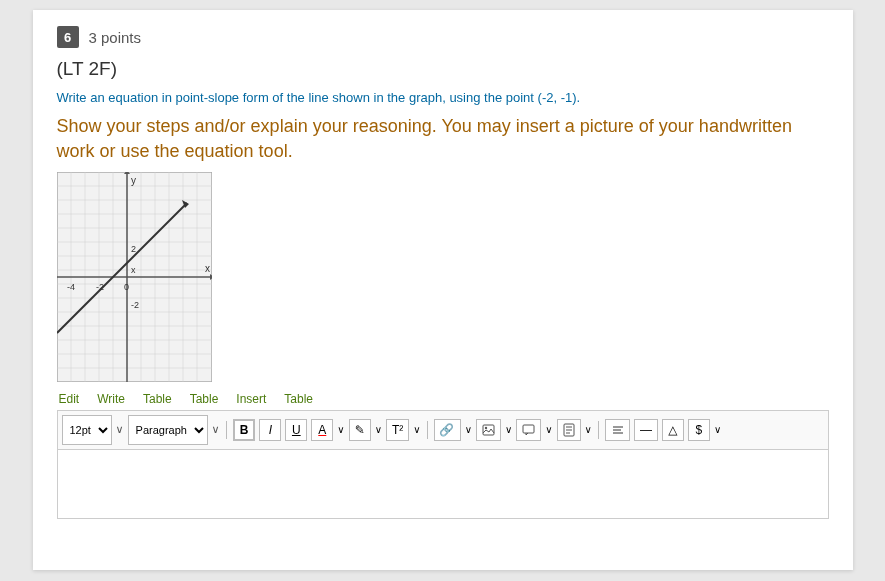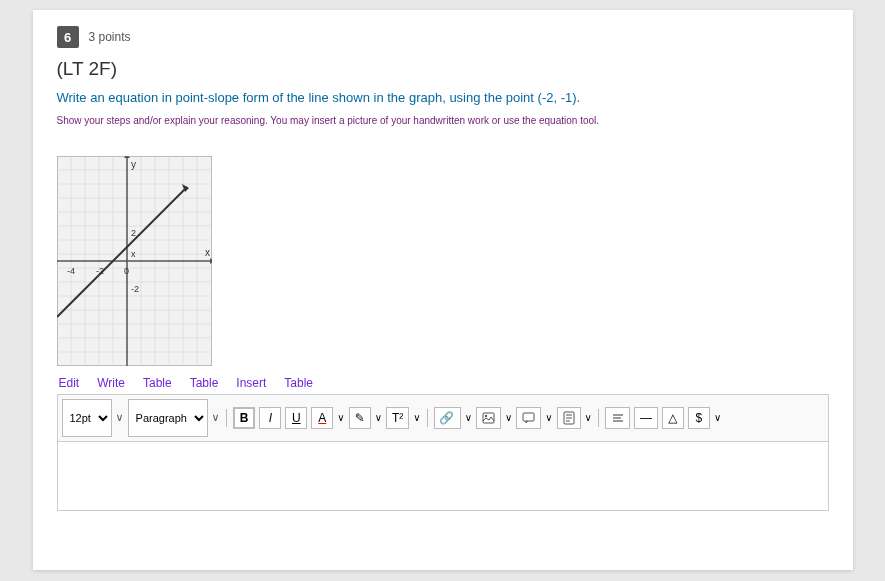--- a/index.html
+++ b/index.html
@@ -37,41 +37,41 @@
       font-weight: bold;
       width: 22px;
       height: 22px;
       display: flex;
       align-items: center;
       justify-content: center;
       border-radius: 2px;
     }
 
     .points-label {
-      font-size: 12px;
+      font-size: 15px;
       color: #555;
     }
 
     .lt-label {
       font-size: 19px;
       color: #333;
       margin-bottom: 8px;
     }
 
     .instruction-text {
       font-size: 13px;
       color: #0369a1;
       margin-bottom: 6px;
       line-height: 1.5;
     }
 
     .sub-instruction {
-      font-size: 10px;
-      color: #701a75;
-      margin-bottom: 28px;
+      font-size: 18px;
+      color: #a16207;
+      margin-bottom: 8px;
       line-height: 1.4;
     }
 
     .content-area {
       display: flex;
       gap: 20px;
       margin-bottom: 10px;
     }
 
     .graph-container {
@@ -82,21 +82,21 @@
 
     .graph-svg {
       width: 155px;
       height: 210px;
     }
 
     .toolbar-menu {
       display: flex;
       gap: 18px;
       font-size: 12px;
-      color: #6d28d9;
+      color: #4d7c0f;
       margin-top: 0;
       margin-bottom: 4px;
       padding-left: 2px;
     }
 
     .toolbar-menu span {
       cursor: pointer;
     }
 
     .toolbar-row {
@@ -109,21 +109,21 @@
       border-bottom: none;
       flex-wrap: wrap;
     }
 
     .toolbar-select {
       font-size: 11px;
       padding: 1px 3px;
       border: 1px solid #bbb;
       background: #fff;
       cursor: pointer;
-      height: 38px;
+      height: 30px;
     }
 
     .toolbar-btn {
       font-size: 12px;
       padding: 1px 5px;
       border: 1px solid #bbb;
       background: #fff;
       cursor: pointer;
       height: 22px;
       min-width: 22px;

